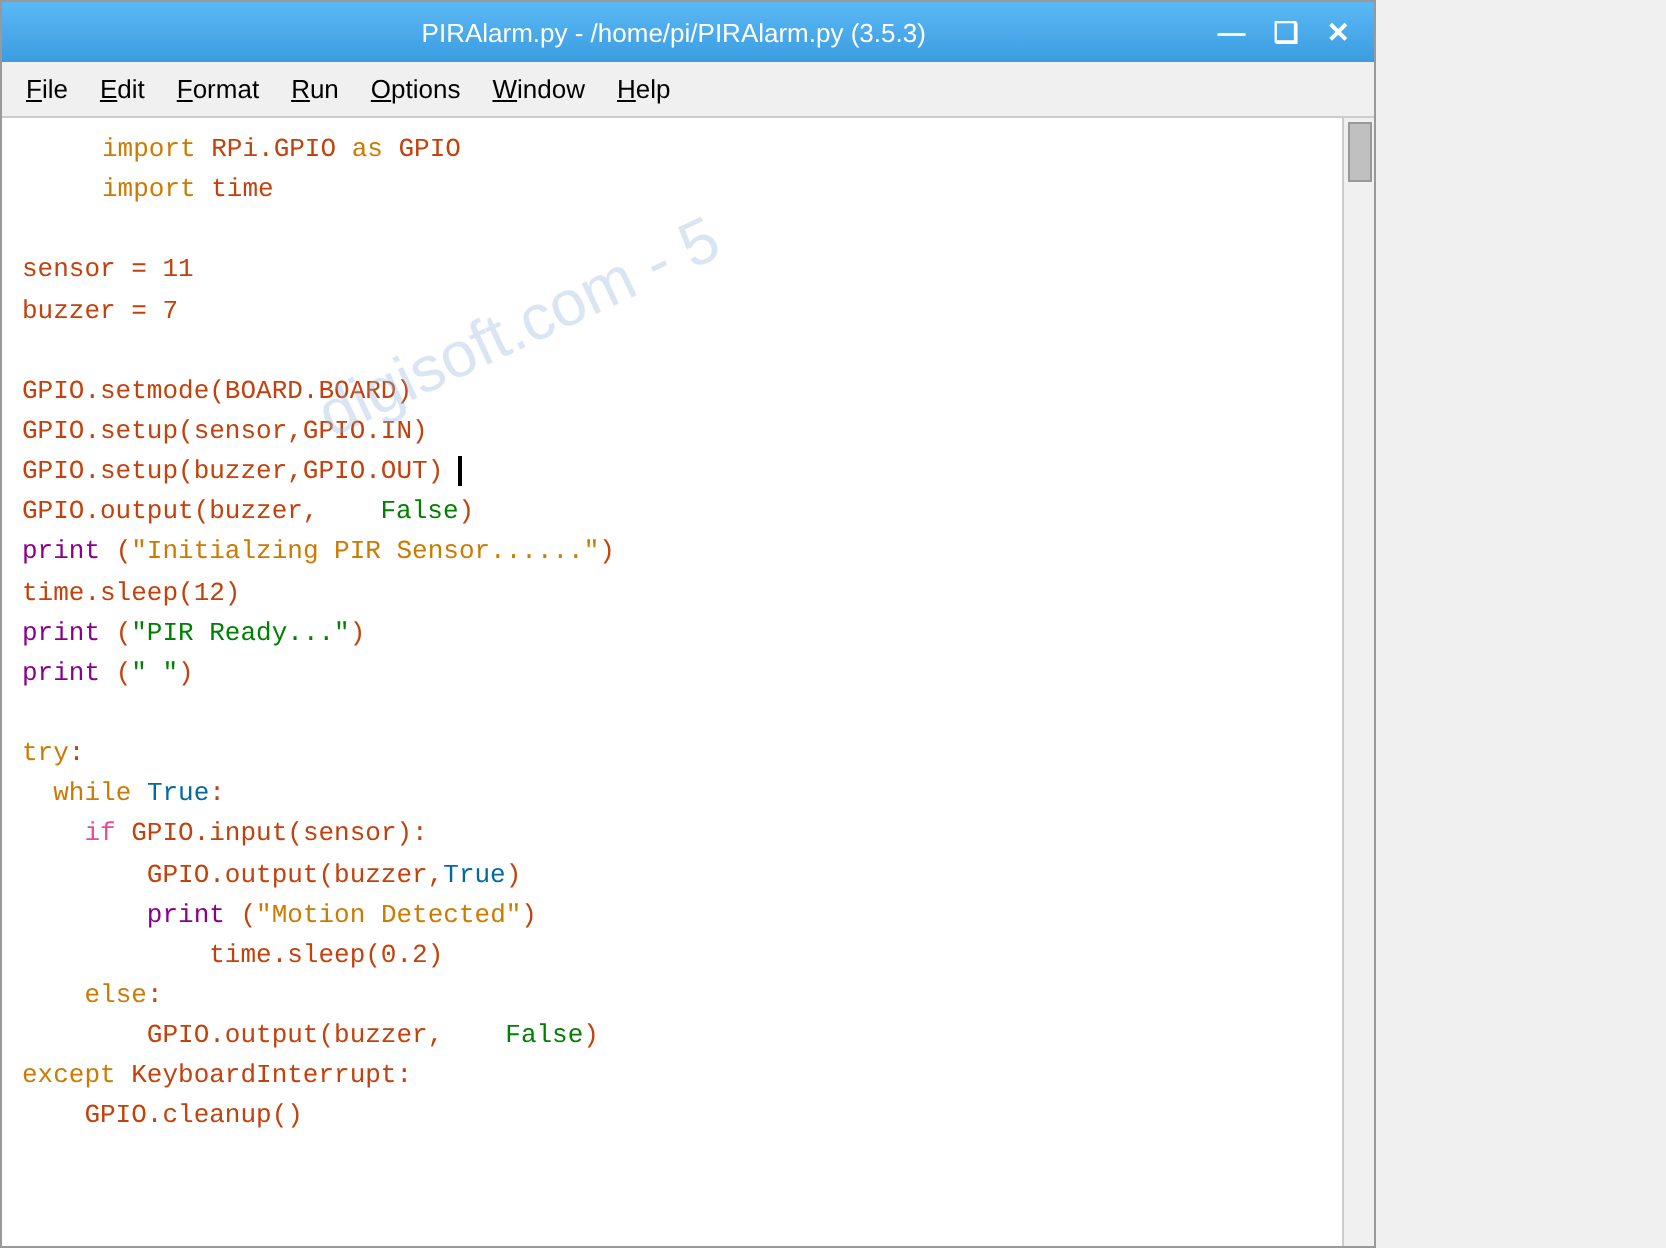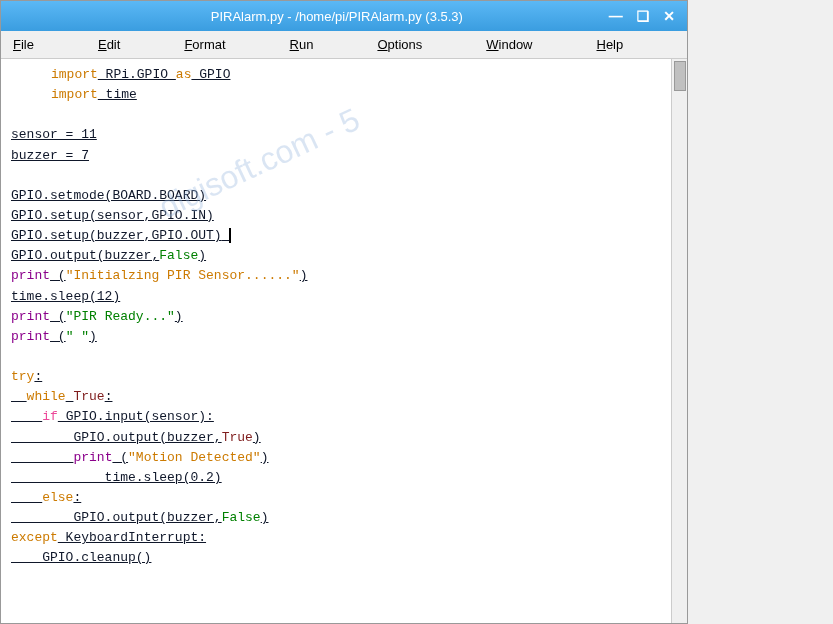--- a/index.html
+++ b/index.html
@@ -46,21 +46,20 @@
       font-weight: bold;
     }
     .menu-bar {
       background: #f0f0f0;
       height: 28px;
       display: flex;
       align-items: center;
       padding: 4px 4px;
       border-bottom: 1px solid #ccc;
       flex-shrink: 0;
-      gap: 48px;
     }
     .menu-item {
       font-family: Arial, sans-serif;
       font-size: 13px;
       color: #000;
       padding: 3px 8px;
       cursor: pointer;
       text-decoration: none;
     }
     .menu-item .underline {
@@ -116,25 +115,25 @@
     }
     
     .kw-import { color: #cc7a00; font-weight: normal; margin-left: 40px; }
     .kw-as { color: #cc7a00; }
     .kw-print { color: #8b008b; }
     .kw-while { color: #cc7a00; }
     .kw-if { color: #ec4899; }
     .kw-else { color: #cc7a00; }
     .kw-try { color: #cc7a00; }
     .kw-except { color: #cc7a00; }
-    .kw-true { color: #7f1d1d; }
-    .kw-false { color: #008000; }
+    .kw-true { color: #0369a1; }
+    .kw-false { color: #008000; margin-left: 31px; }
     .str-orange { color: #cc7a00; }
     .str-green { color: #008000; }
-    .normal { color: #0f172a; text-decoration: underline; }
+    .normal { color: #c2410c; }
     .cursor {
       border-right: 2px solid #000;
     }
   </style>
 </head>
 <body>
 
 <div class="window">
 
   <div class="title-bar">

